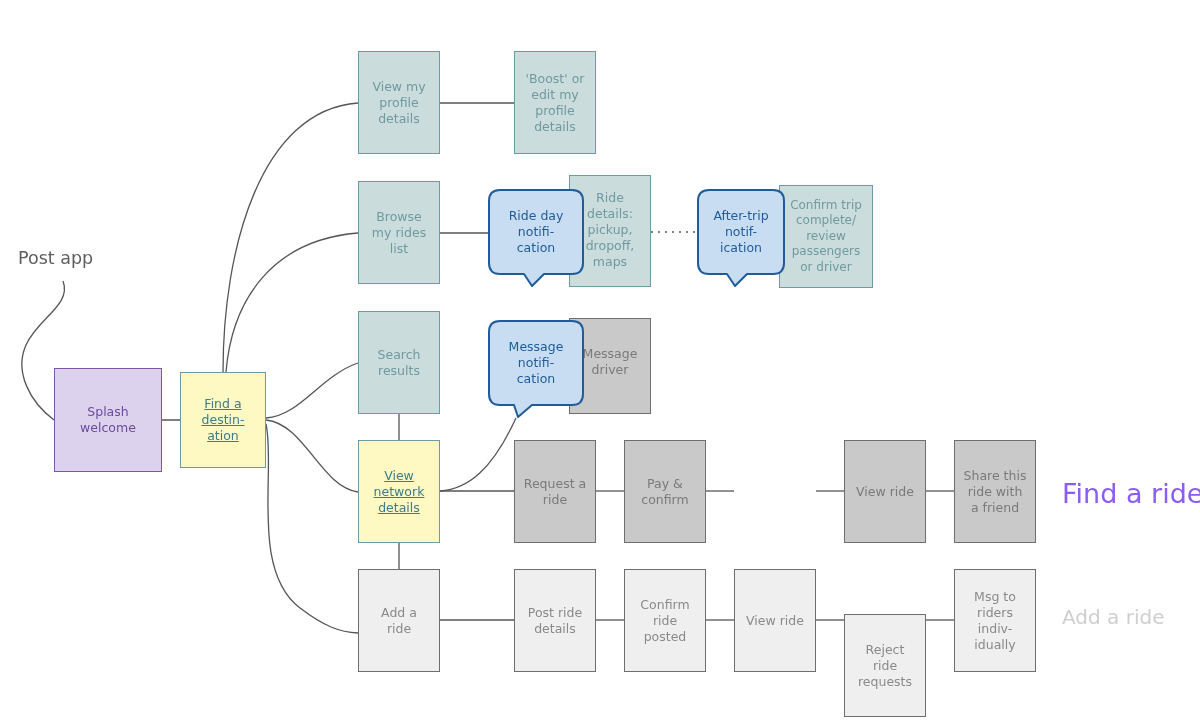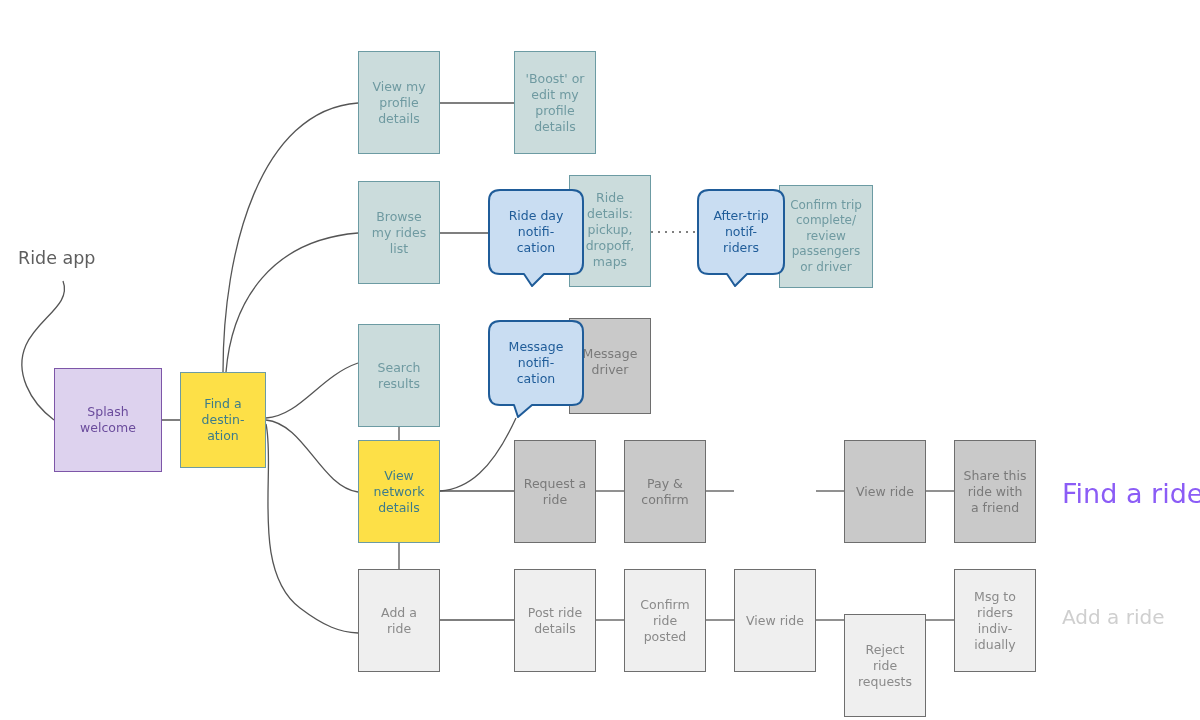--- a/index.html
+++ b/index.html
@@ -30,23 +30,24 @@
     align-items: center;
     justify-content: center;
     text-align: center;
     line-height: 1.28;
     font-size: 12.5px;
     padding: 2px 4px;
     border: 1px solid #7f7f7f;
     white-space: pre-line;
   }
   .node.teal {
-    background: #fde047;
+    background: #fef9c3;
     border-color: #6c9ba3;
     color: #3d7c8a;
+    text-decoration: underline;
   }
   .node.teal-soft {
     background: #cbdcdc;
     border-color: #6c9ba3;
     color: #6f9aa1;
   }
   .node.purple {
     background: #ddd2ee;
     border-color: #7d56a8;
     color: #6a4b9c;
@@ -136,21 +137,21 @@
       <path d="M 926 491 L 954 491"></path>
 
       <path d="M 440 620 L 514 620"></path>
       <path d="M 596 620 L 624 620"></path>
       <path d="M 706 620 L 734 620"></path>
       <path d="M 816 620 L 844 620"></path>
       <path d="M 926 620 L 954 620"></path>
     </g>
   </svg>
 
-  <div class="flatlabel open-app" style="left:18px; top:248px;">Ride app</div>
+  <div class="flatlabel open-app" style="left:18px; top:248px;">Post app</div>
 
   <div class="flatlabel find-ride" style="left:1062px; top:478px;">Find a ride</div>
   <div class="flatlabel add-ride" style="left:1062px; top:605px;">Add a ride</div>
 
   <div class="node purple" style="left:54px; top:368px; width:108px; height:104px;">Splash
 welcome</div>
 
   <div class="node teal" style="left:180px; top:372px; width:86px; height:96px;">Find a
 destin-
 ation</div>
@@ -173,21 +174,21 @@
 pickup,
 dropoff,
 maps</div>
 
   <div class="node teal-soft" style="left:779px; top:185px; width:94px; height:103px; font-size:12px;">Confirm trip
 complete/
 review
 passengers
 or driver</div>
 
-  <div class="node teal-soft" style="left:358px; top:311px; width:82px; height:103px;margin-top:13px;">Search
+  <div class="node teal-soft" style="left:358px; top:311px; width:82px; height:103px;">Search
 results</div>
 
   <div class="node gray-dark" style="left:569px; top:318px; width:82px; height:96px; align-items:flex-start; padding-top:27px;">Message
 driver</div>
 
   <div class="node teal" style="left:358px; top:440px; width:82px; height:103px;">View
 network
 details</div>
 
   <div class="node gray-dark" style="left:514px; top:440px; width:82px; height:103px;">Request a
@@ -232,21 +233,21 @@
 notifi-
 cation</span>
   </div>
 
   <div class="bubble" style="left:697px; top:189px; width:88px; height:98px;">
     <svg class="bubble-svg" width="88" height="98" viewBox="0 0 88 98">
       <path d="M 12 1 L 76 1 Q 87 1 87 12 L 87 74 Q 87 85 76 85 L 50 85 L 38 97 L 30 85 L 12 85 Q 1 85 1 74 L 1 12 Q 1 1 12 1 Z" fill="#c9ddf2" stroke="#1f5c99" stroke-width="2" stroke-linejoin="round"></path>
     </svg>
     <span class="bubble-label">After-trip
 notif-
-riders</span>
+ication</span>
   </div>
 
   <div class="bubble" style="left:488px; top:320px; width:96px; height:98px;">
     <svg class="bubble-svg" width="96" height="98" viewBox="0 0 96 98">
       <path d="M 12 1 L 84 1 Q 95 1 95 12 L 95 74 Q 95 85 84 85 L 44 85 L 30 97 L 26 85 L 12 85 Q 1 85 1 74 L 1 12 Q 1 1 12 1 Z" fill="#c9ddf2" stroke="#1f5c99" stroke-width="2" stroke-linejoin="round"></path>
     </svg>
     <span class="bubble-label">Message
 notifi-
 cation</span>
   </div>

